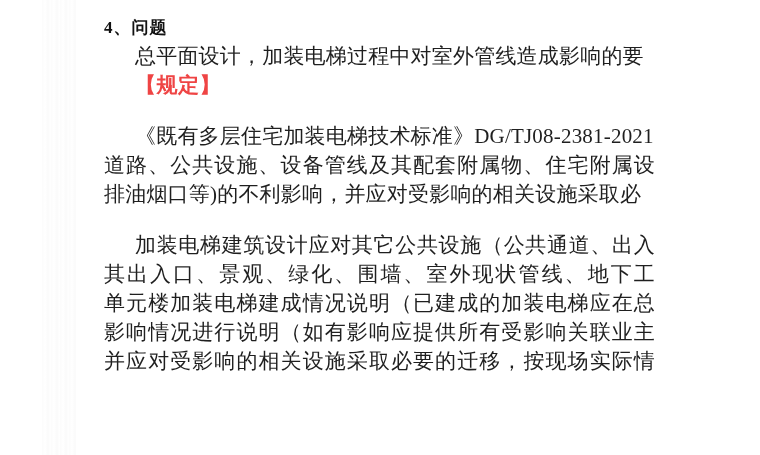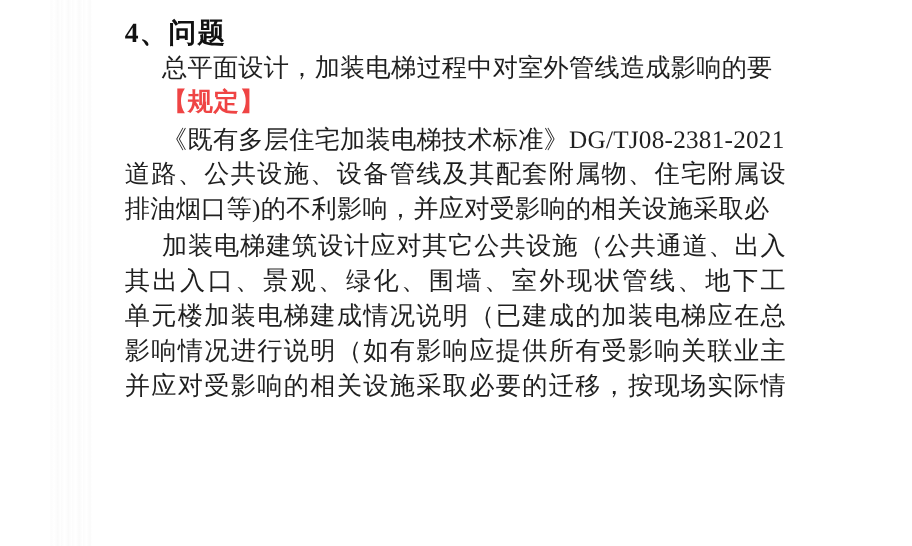--- a/index.html
+++ b/index.html
@@ -39,40 +39,40 @@
   }
   .line {
     font-size: 21px;
     line-height: 29px;
     height: 29px;
     overflow: hidden;
     letter-spacing: 0.2px;
     white-space: normal;
   }
   .title {
-    font-size: 23px;
+    font-size: 17px;
     font-weight: 700;
     color: #111111;
     letter-spacing: 1px;
   }
   .label {
     font-weight: 700;
     color: #ef4444;
     letter-spacing: 0.5px;
   }
   .ind {
     text-indent: 31px;
   }
   
   .j {
     text-align: justify;
     text-align-last: justify;
     text-justify: inter-character;
   }
-  .sp6 { margin-top: 2px; }
+  .sp6 { margin-top: 22px; }
   .sp3 { margin-top: 3px; }
 </style>
 </head>
 <body>
 
 <div class="scan-edge"></div>
 
 <div class="doc">
 
   <div class="line title">4、问题</div>

